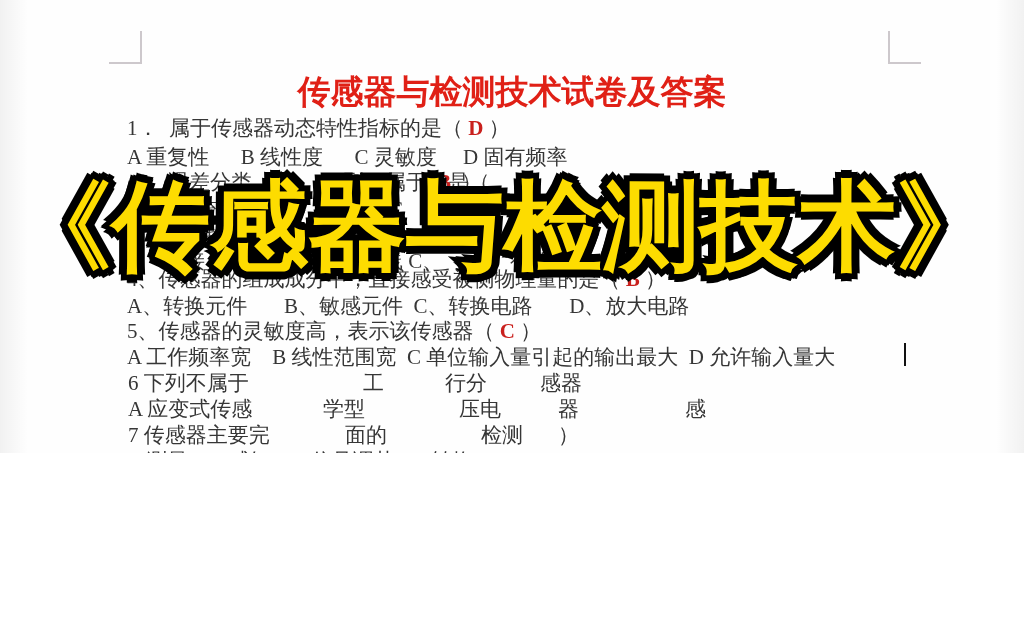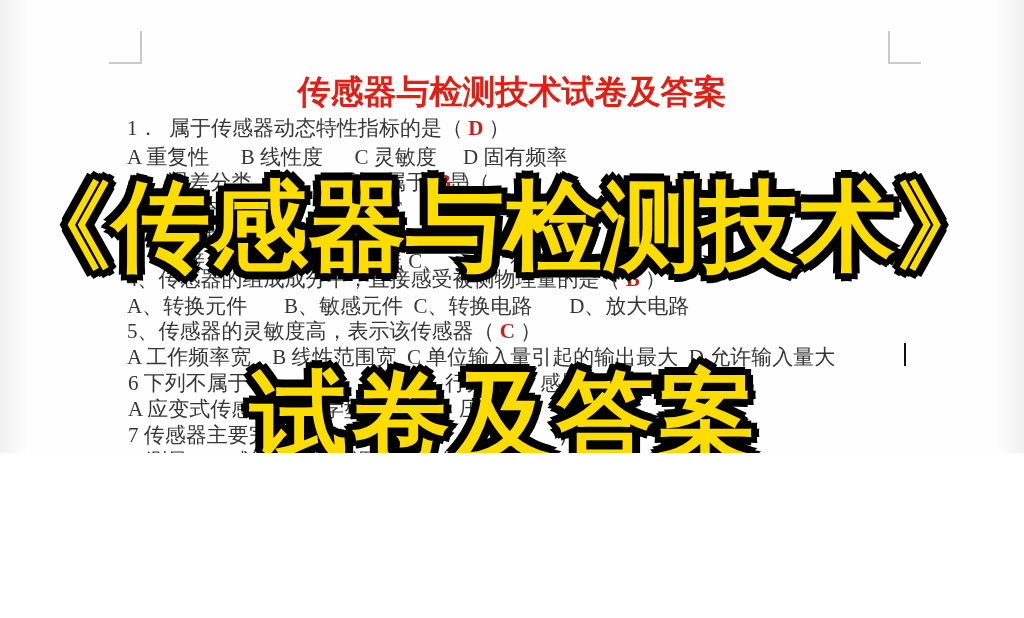--- a/index.html
+++ b/index.html
@@ -70,14 +70,13 @@
       <div class="doc-row" style="top: 518px; left: 127px; width: auto;"><span>9、仪表的精度等级是用仪表的（ </span><span class="ans">C</span><span> ）来表示的。</span></div>
       <div class="doc-row" style="top: 544px; left: 127px; width: auto;"><span>A 相对误差   B 绝对误差       C 引用误差   D 粗大误差</span></div>
       <div class="doc-row" style="top: 567px; left: 127px; width: auto;"><span>二、判断</span></div>
       <div class="doc-row" style="top: 589px; left: 123px; width: auto;"><span>1.在同一测量条件下，多次测量被测量时，绝对值和符号保持不变，或在改变条件时，按</span></div>
       <div class="doc-row" style="top: 611px;"><span class="abs" style="left: 150px;">一定规律变化的误差称为系统误差 （</span><span class="ans abs" style="left: 452px;">√</span><span class="abs" style="left: 480px;">）</span></div>
     </div>
 
   <div class="caret"></div>
 
   <div class="overlay-line l1">《传感器与检测技术》</div>
-  <div class="overlay-line l2">试卷及答案</div>
 </div>
 
 </body></html>

